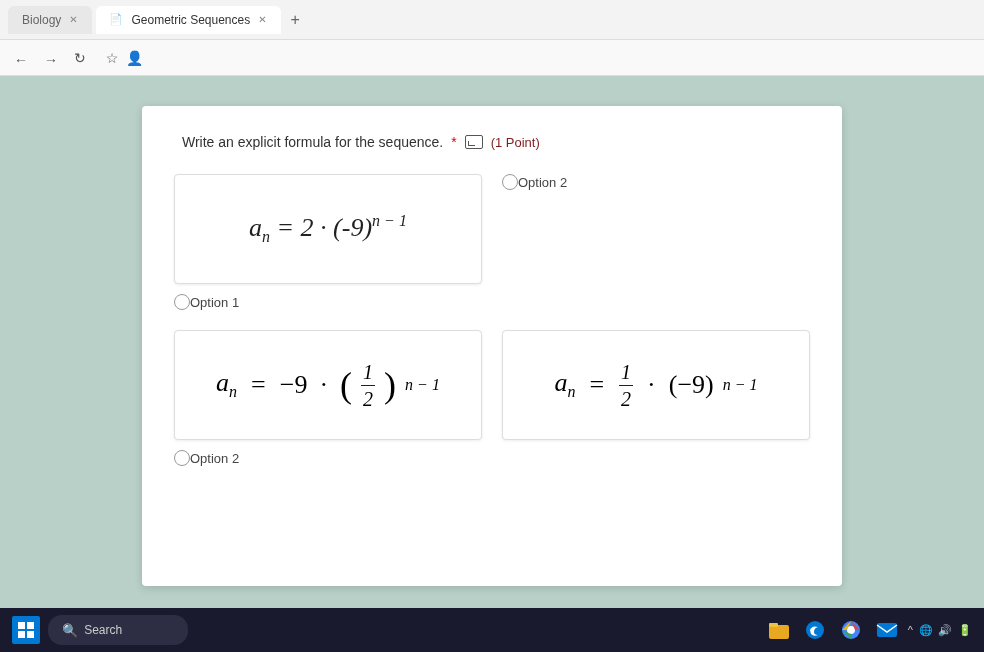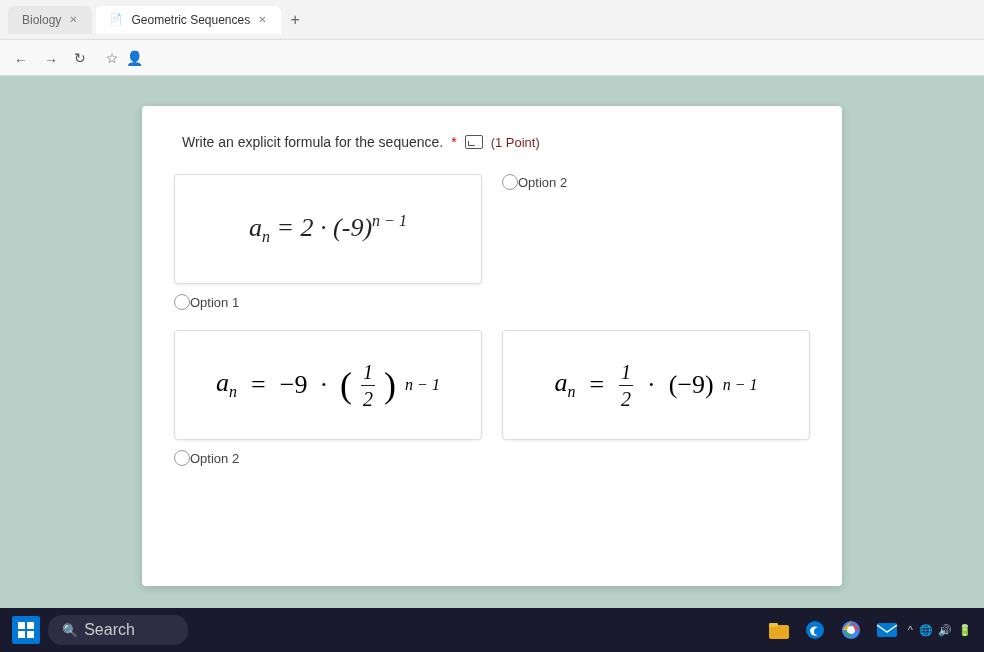--- a/index.html
+++ b/index.html
@@ -236,21 +236,21 @@
       background: #2d2d44;
       border-radius: 14px;
       display: flex;
       align-items: center;
       padding: 4px 14px;
       gap: 6px;
       height: 30px;
       flex: 0 0 140px;
     }
     .taskbar-search-text {
-      font-size: 16px;
+      font-size: 12px;
       color: #ccc;
     }
     .taskbar-spacer { flex: 1; }
     .taskbar-icons {
       display: flex;
       align-items: center;
       gap: 10px;
     }
     .taskbar-icon {
       width: 26px;

